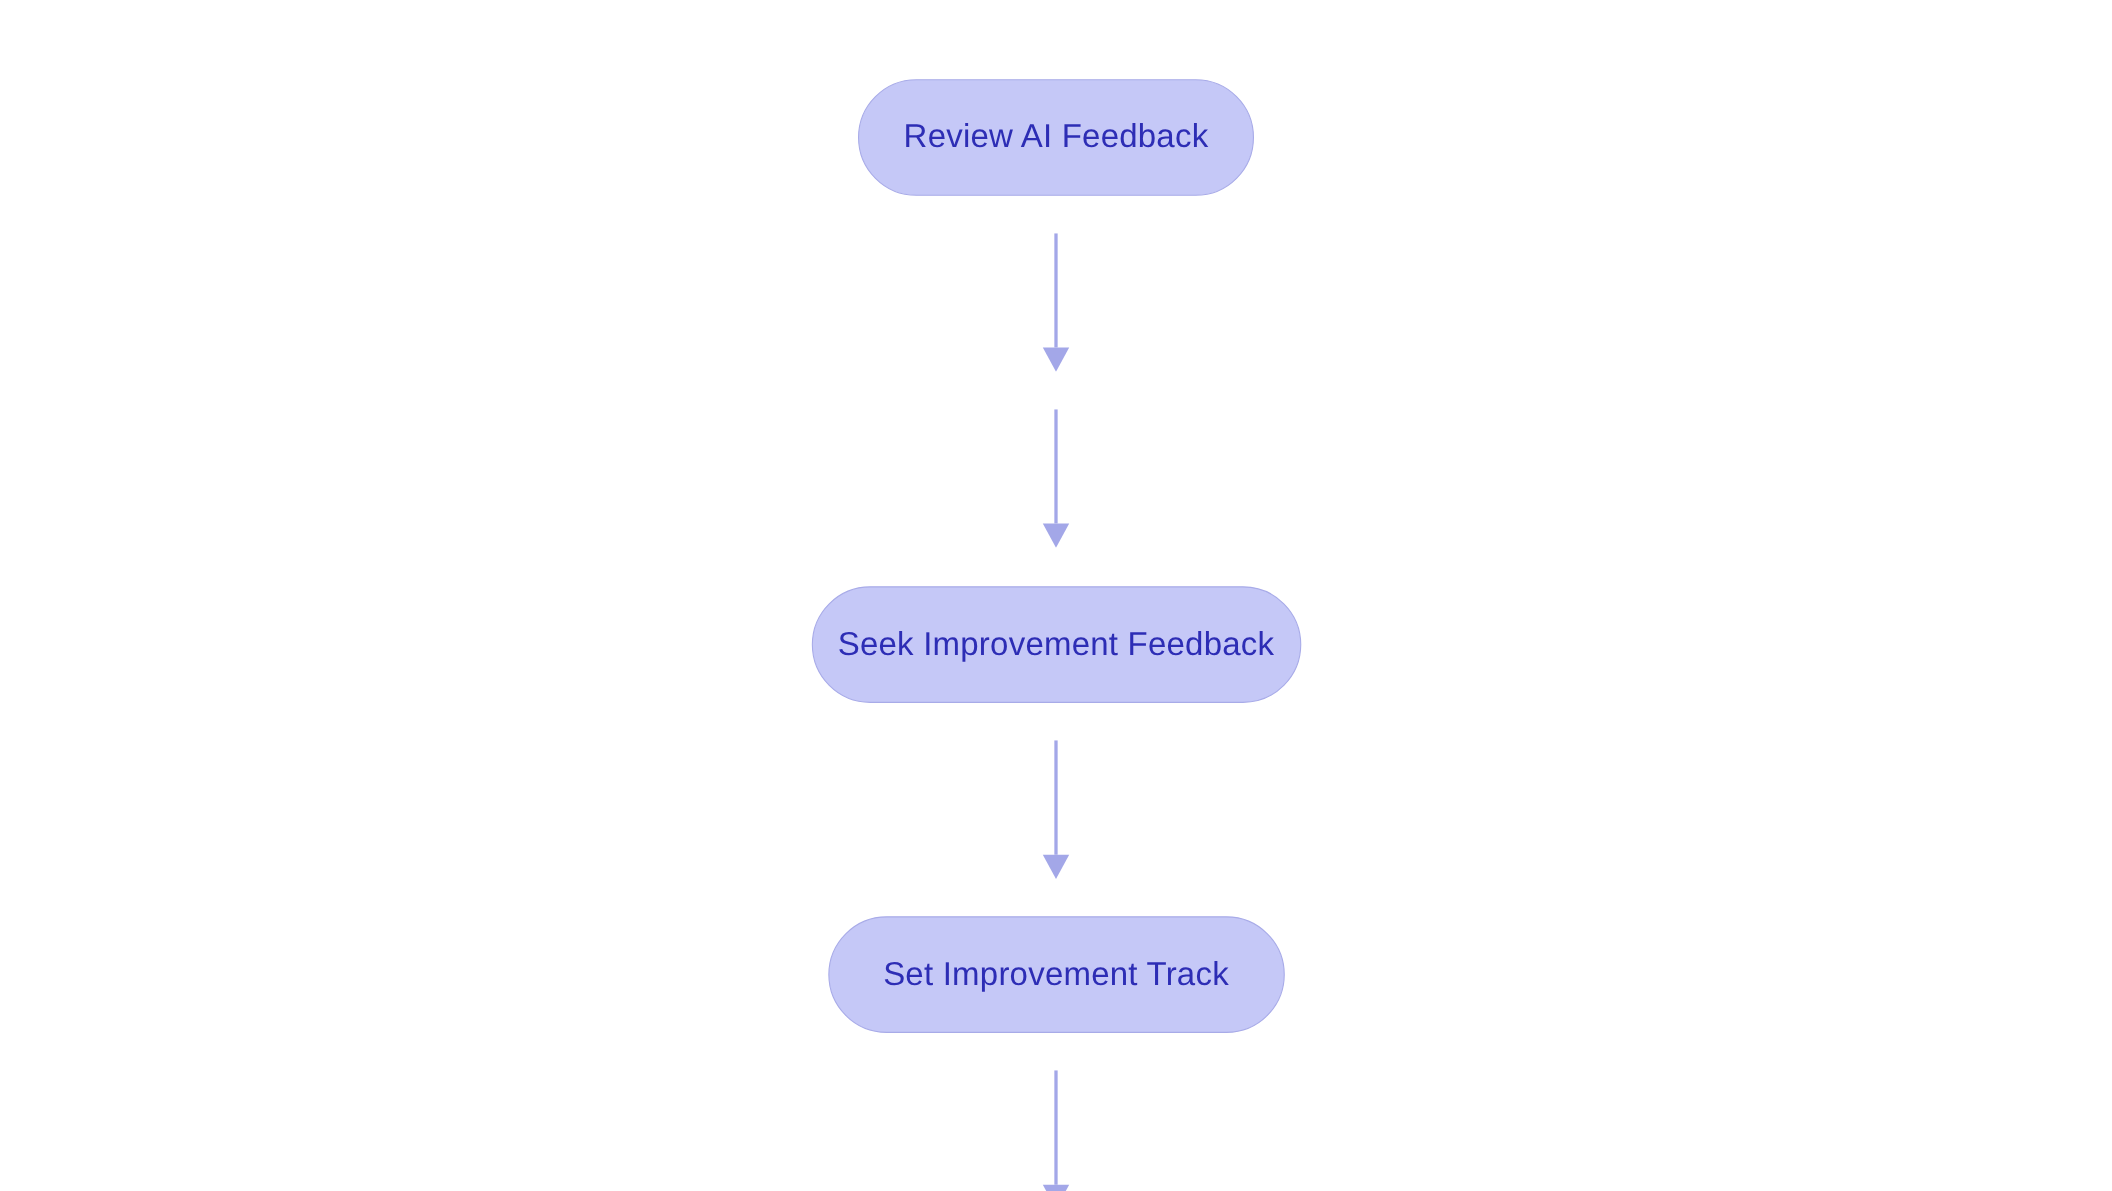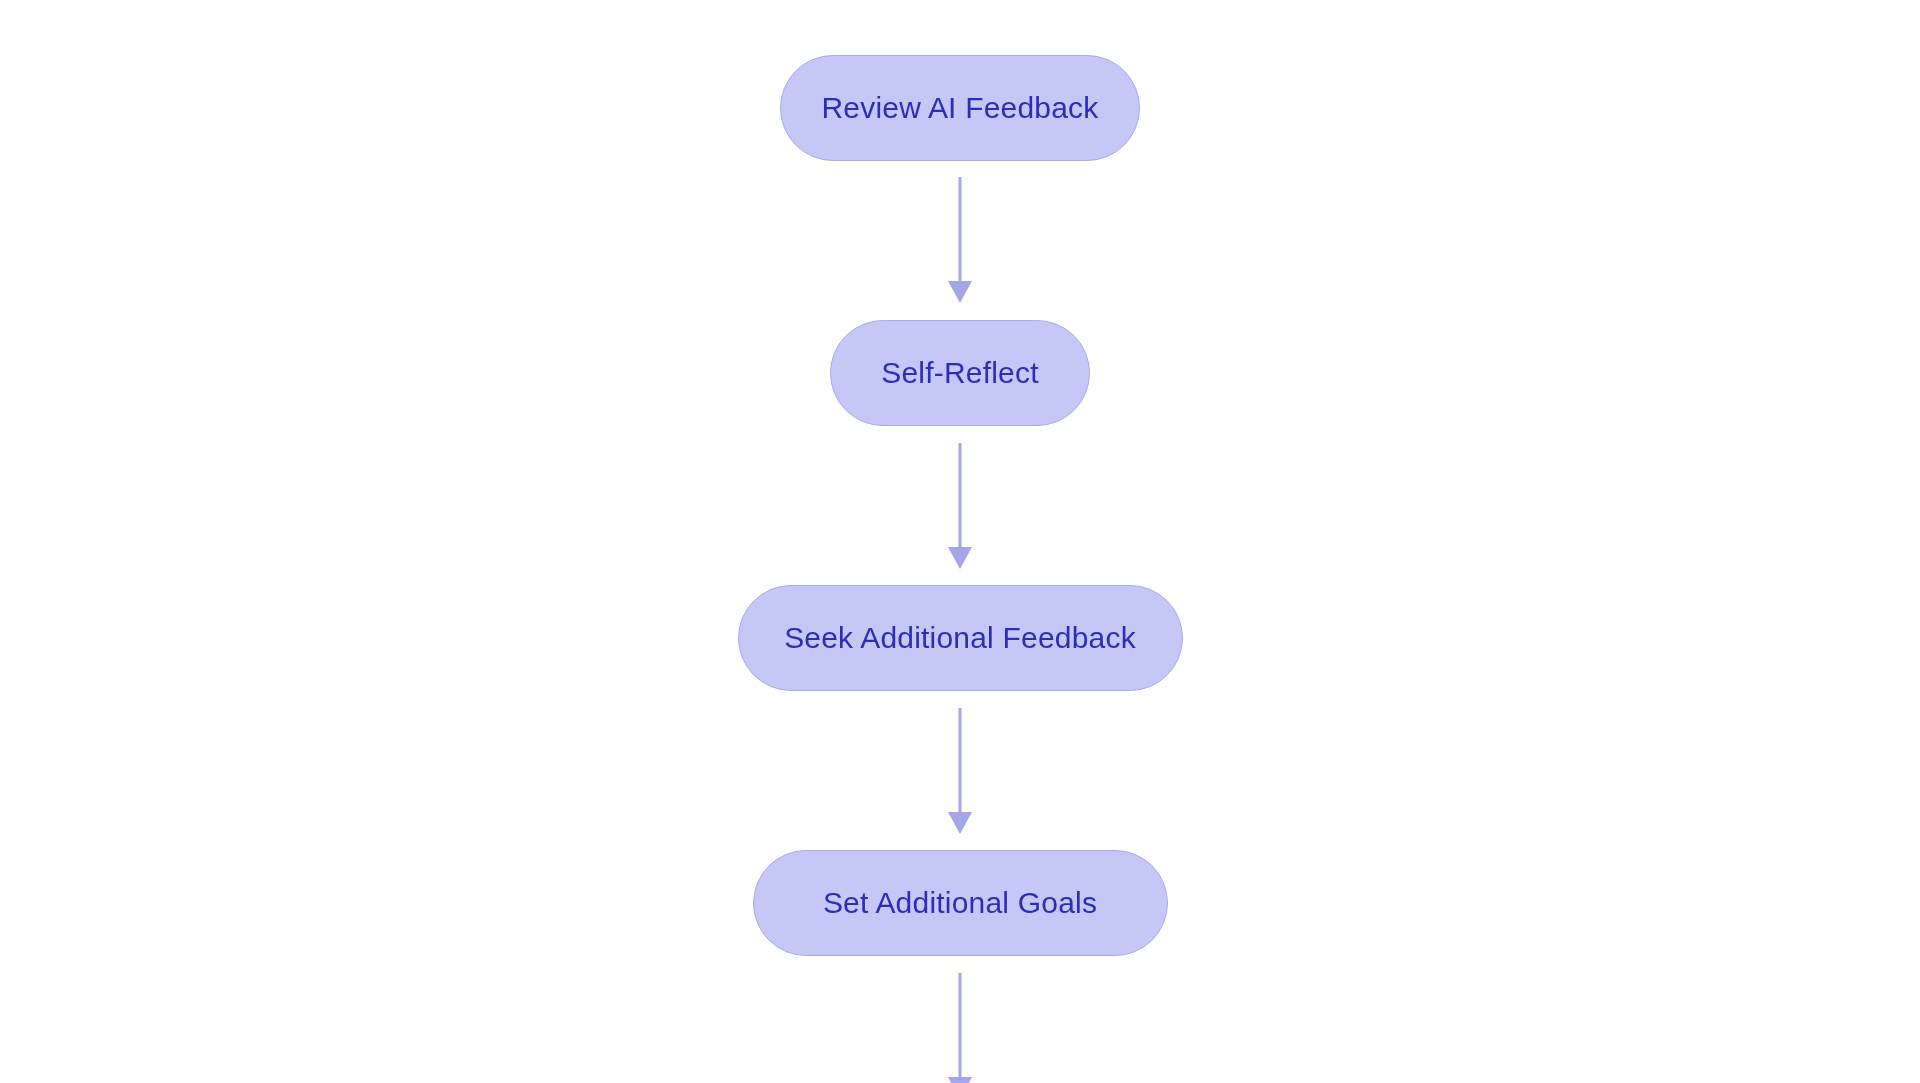--- a/index.html
+++ b/index.html
@@ -76,44 +76,41 @@
       <span class="node-label">Review AI Feedback</span>
     </div>
 
     <div class="connector">
       <svg width="26" height="126" viewBox="0 0 26 126" aria-hidden="true">
         <line x1="13" y1="0" x2="13" y2="104" stroke="#a3a7e8" stroke-width="3"></line>
         <polygon points="1,104 25,104 13,126" fill="#a3a7e8"></polygon>
       </svg>
     </div>
 
-    <div class="node" style="width:260px">
-      <span class="node-label">Self-Reflect</span>
-    </div>
 
     <div class="connector">
       <svg width="26" height="126" viewBox="0 0 26 126" aria-hidden="true">
         <line x1="13" y1="0" x2="13" y2="104" stroke="#a3a7e8" stroke-width="3"></line>
         <polygon points="1,104 25,104 13,126" fill="#a3a7e8"></polygon>
       </svg>
     </div>
 
     <div class="node" style="width:445px">
-      <span class="node-label">Seek Additional Feedback</span>
+      <span class="node-label">Seek Improvement Feedback</span>
     </div>
 
     <div class="connector">
       <svg width="26" height="126" viewBox="0 0 26 126" aria-hidden="true">
         <line x1="13" y1="0" x2="13" y2="104" stroke="#a3a7e8" stroke-width="3"></line>
         <polygon points="1,104 25,104 13,126" fill="#a3a7e8"></polygon>
       </svg>
     </div>
 
     <div class="node" style="width:415px">
-      <span class="node-label">Set Additional Goals</span>
+      <span class="node-label">Set Improvement Track</span>
     </div>
 
     <div class="connector">
       <svg width="26" height="126" viewBox="0 0 26 126" aria-hidden="true">
         <line x1="13" y1="0" x2="13" y2="104" stroke="#a3a7e8" stroke-width="3"></line>
         <polygon points="1,104 25,104 13,126" fill="#a3a7e8"></polygon>
       </svg>
     </div>
 
 

